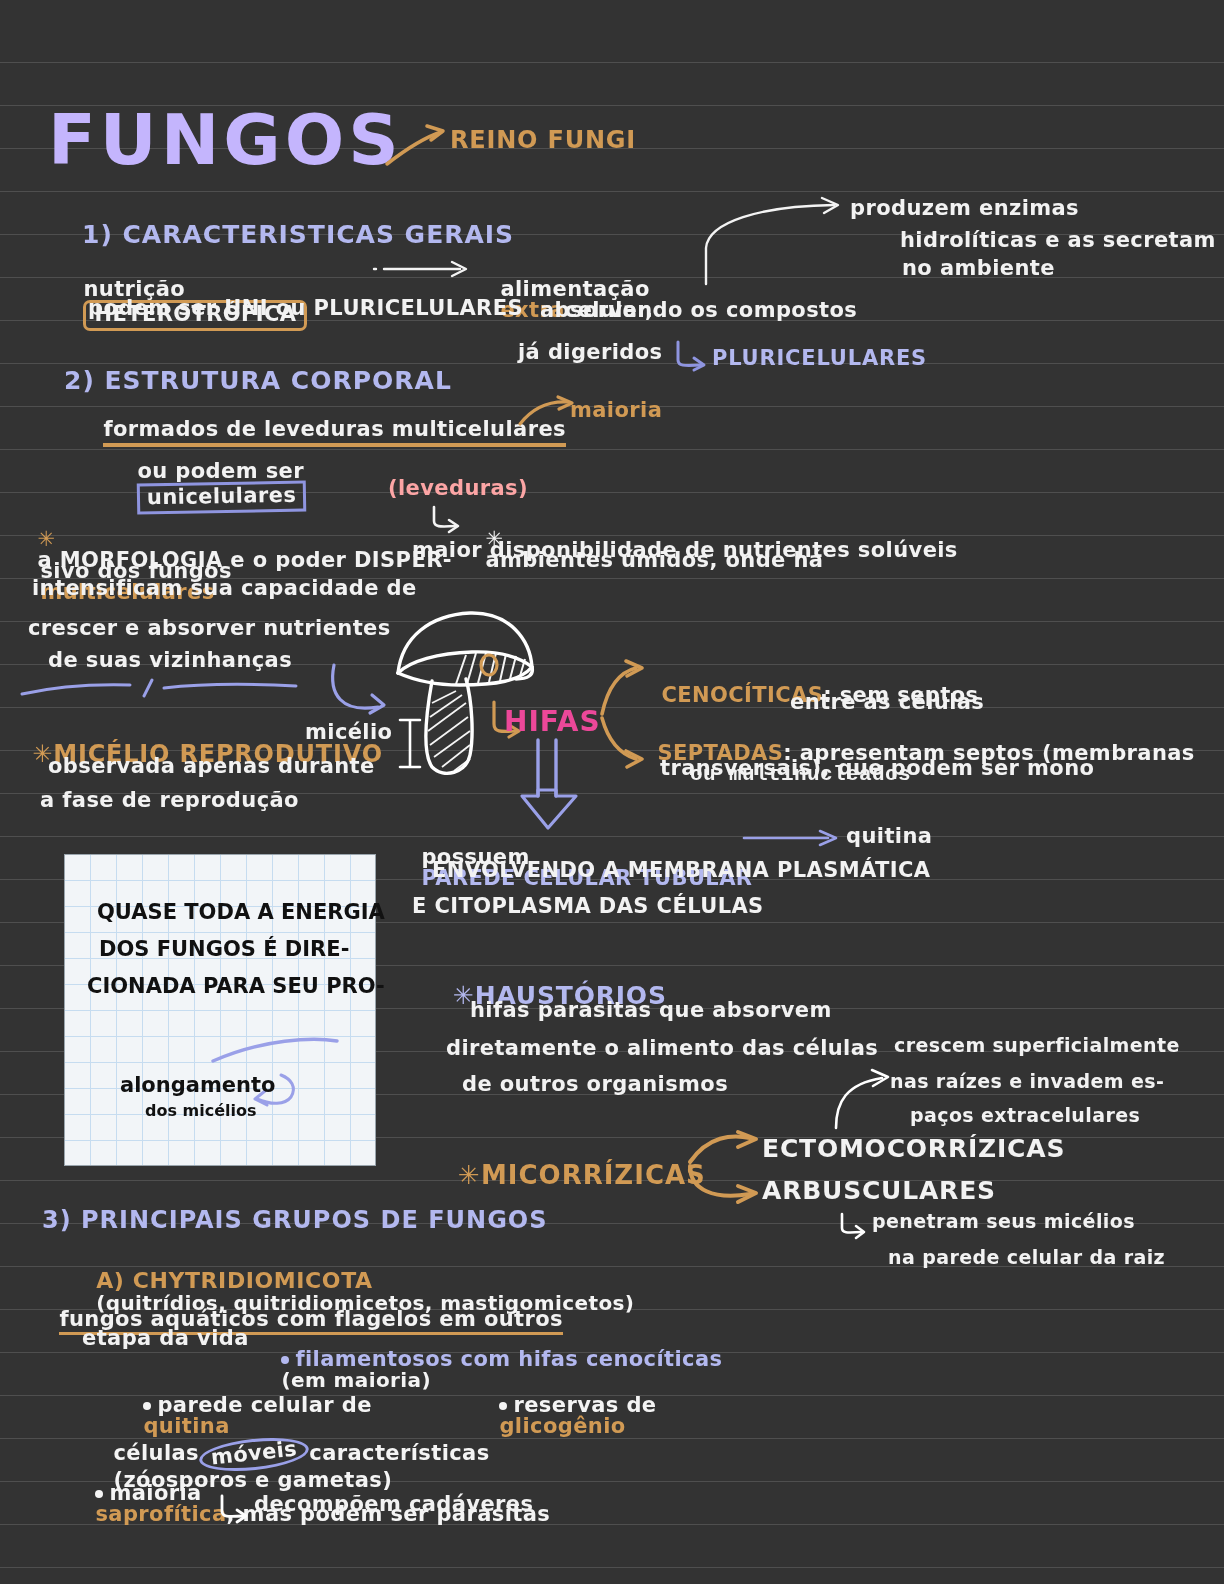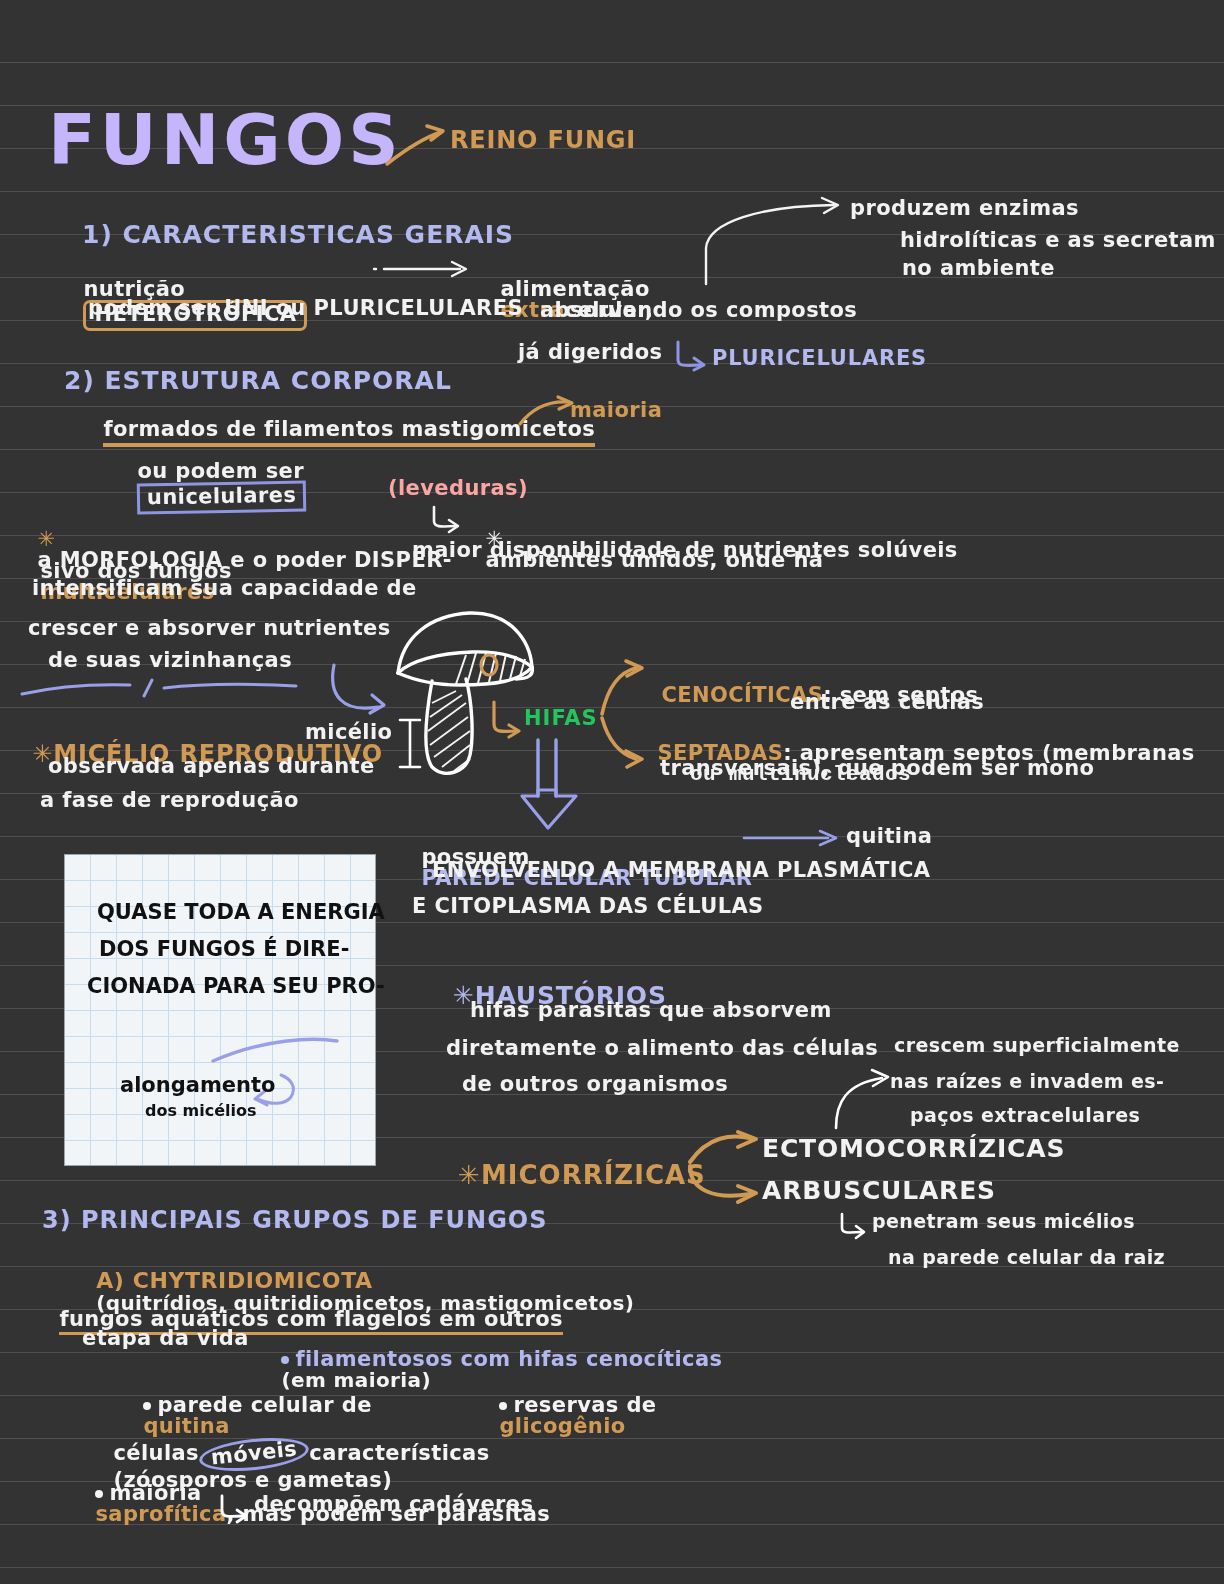--- a/index.html
+++ b/index.html
@@ -99,21 +99,21 @@
   <path d="M6,88 L6,52 C8,26 60,10 134,9" stroke="#f4f4f4" stroke-width="2.4" fill="none" stroke-linecap="round"></path>
   <path d="M122,2 L138,9 L124,17" stroke="#f4f4f4" stroke-width="2.4" fill="none" stroke-linecap="round" stroke-linejoin="round"></path>
 </svg>
 <div class="l hand t" style="left:850px; top:198px;">produzem enzimas</div>
 <div class="l hand t" style="left:900px; top:230px;">hidrolíticas e as secretam</div>
 <div class="l hand t" style="left:902px; top:258px;">no ambiente</div>
 
 <div class="l hand h1" style="left:64px; top:368px;text-align:right;">2) ESTRUTURA CORPORAL</div>
 
 <div class="l hand t" style="left:88px; top:398px;">
-  <span class="ul-o">formados de filamentos mastigomicetos</span>
+  <span class="ul-o">formados de leveduras multicelulares</span>
 </div>
 
 <svg class="deco" style="left:518px; top:396px;" width="62" height="32">
   <path d="M2,28 C16,10 34,5 50,6" stroke="#d19a54" stroke-width="3.2" fill="none" stroke-linecap="round"></path>
   <path d="M40,1 L54,7 L41,13" stroke="#d19a54" stroke-width="3.2" fill="none" stroke-linecap="round" stroke-linejoin="round"></path>
 </svg>
 <div class="l hand t o" style="left:570px; top:400px;">maioria</div>
 
 <div class="l hand t" style="left:122px; top:440px;">
   <span>ou podem ser</span>
@@ -187,21 +187,21 @@
   <span class="o">✳</span><span class="o">MICÉLIO REPRODUTIVO</span>
 </div>
 <div class="l hand t" style="left:305px; top:722px;">micélio</div>
 <div class="l hand t" style="left:48px; top:756px;">observada apenas durante</div>
 <div class="l hand t" style="left:40px; top:790px;">a fase de reprodução</div>
 
 <svg class="deco" style="left:488px; top:700px;" width="40" height="44">
   <path d="M6,2 L6,24 C6,32 12,32 28,31" stroke="#d19a54" stroke-width="3.2" fill="none" stroke-linecap="round"></path>
   <path d="M21,25 L31,31 L21,37" stroke="#d19a54" stroke-width="3.2" fill="none" stroke-linecap="round" stroke-linejoin="round"></path>
 </svg>
-<div class="l hand" style="left:524px; top:708px; color:#22c55e; font-size:21px; font-weight:700; letter-spacing:1px;">HIFAS</div>
+<div class="l hand" style="left:504px; top:708px; color:#ec4899; font-size:28px; font-weight:700; letter-spacing:1px;">HIFAS</div>
 
 <svg class="deco" style="left:598px; top:660px;" width="56" height="110">
   <path d="M4,54 C10,26 22,12 38,8" stroke="#d19a54" stroke-width="3.6" fill="none" stroke-linecap="round"></path>
   <path d="M28,1 L44,8 L29,16" stroke="#d19a54" stroke-width="3.6" fill="none" stroke-linecap="round" stroke-linejoin="round"></path>
   <path d="M4,58 C10,80 22,94 38,99" stroke="#d19a54" stroke-width="3.6" fill="none" stroke-linecap="round"></path>
   <path d="M28,91 L44,99 L29,107" stroke="#d19a54" stroke-width="3.6" fill="none" stroke-linecap="round" stroke-linejoin="round"></path>
 </svg>
 
 <div class="l hand t" style="left:646px; top:664px;">
   <span class="o">CENOCÍTICAS</span><span class="w">: sem septos</span>

